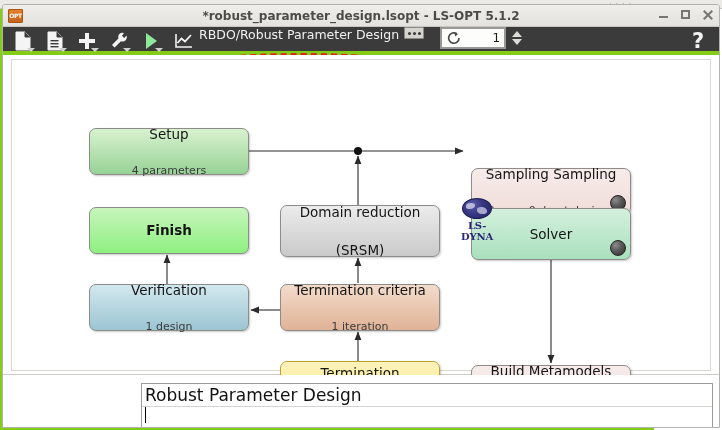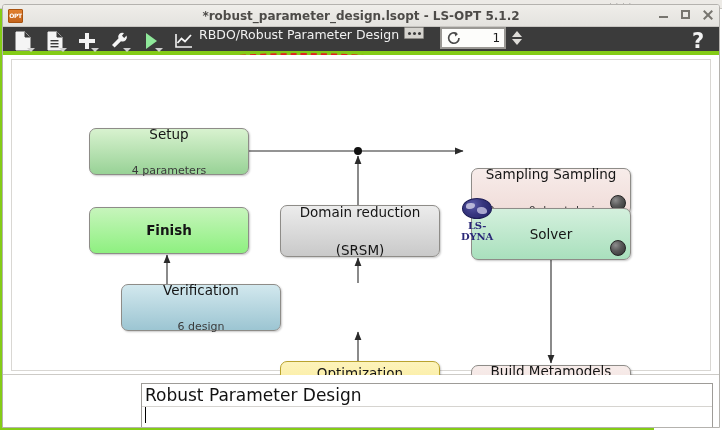--- a/index.html
+++ b/index.html
@@ -182,21 +182,21 @@
   .badge {
     position: absolute; right: 4px; bottom: 3px;
     width: 16px; height: 16px; border-radius: 50%;
     background: radial-gradient(circle at 33% 30%, #8d8d8d 0%, #5a5a5a 42%, #2e2e2e 100%);
     border: 1px solid #242424;
   }
 
   .n-green   { background: linear-gradient(#d8f2cf, #98d296); }
   .n-finish  { background: linear-gradient(#c7f5bc, #8ef080); }
   .n-gray    { background: linear-gradient(#ececec, #c9c9c9); }
-  .n-blue    { background: linear-gradient(#d2e8ee, #9cc5d2); margin-left: 32px; }
+  .n-blue    { background: linear-gradient(#d2e8ee, #9cc5d2); }
   .n-tan     { background: linear-gradient(#f3dccb, #e0b296); }
   .n-pink    { background: linear-gradient(#f7ecea, #f0dcd8); }
   .n-mint    { background: linear-gradient(#d4f0dd, #a9e0bd); }
   .n-yellow  { background: linear-gradient(#fdf3bb, #f8e47a); border-color: #b9a22e; }
 
   .sub-box {
     width: 128px; height: 15px;
     display: flex; align-items: center; justify-content: center;
     font-size: 10.5px; color: #2a2a2a;
     border: 1px solid #9b9b7a;
@@ -428,26 +428,30 @@
         <span class="badge"></span>
       </div>
 
       <div class="lsdyna">
         <div class="globe"></div>
         <div class="lbl">LS-DYNA</div>
       </div>
 
       <div class="node n-blue" style="left:86px; top:229px; width:160px; height:47px;">
         <span class="t1">Verification</span>
-        <span class="t2">6 design</span>
-      </div>
-
+        <span class="t2">1 design</span>
+      </div>
+
+      <div class="node n-tan" style="left:277px; top:229px; width:160px; height:47px;">
+        <span class="t1">Termination criteria</span>
+        <span class="t2">1 iteration</span>
+      </div>
 
       <div class="node n-yellow" style="left:277px; top:306px; width:160px; height:58px; justify-content:flex-start; padding-top:3px;">
-        <span class="t1">Optimization</span>
+        <span class="t1">Termination</span>
         <div style="margin-top:2px;">
           <div class="sub-box sub-green">0 objectives</div>
           <div class="sub-box sub-red">0 constraints</div>
         </div>
         <span class="badge" style="bottom:1px;right:2px"></span>
       </div>
 
       <div class="node n-pink" style="left:468px; top:310px; width:160px; height:47px;">
         <span class="t1">Build Metamodels</span>
         <span class="t2">0 linear surfaces</span>

